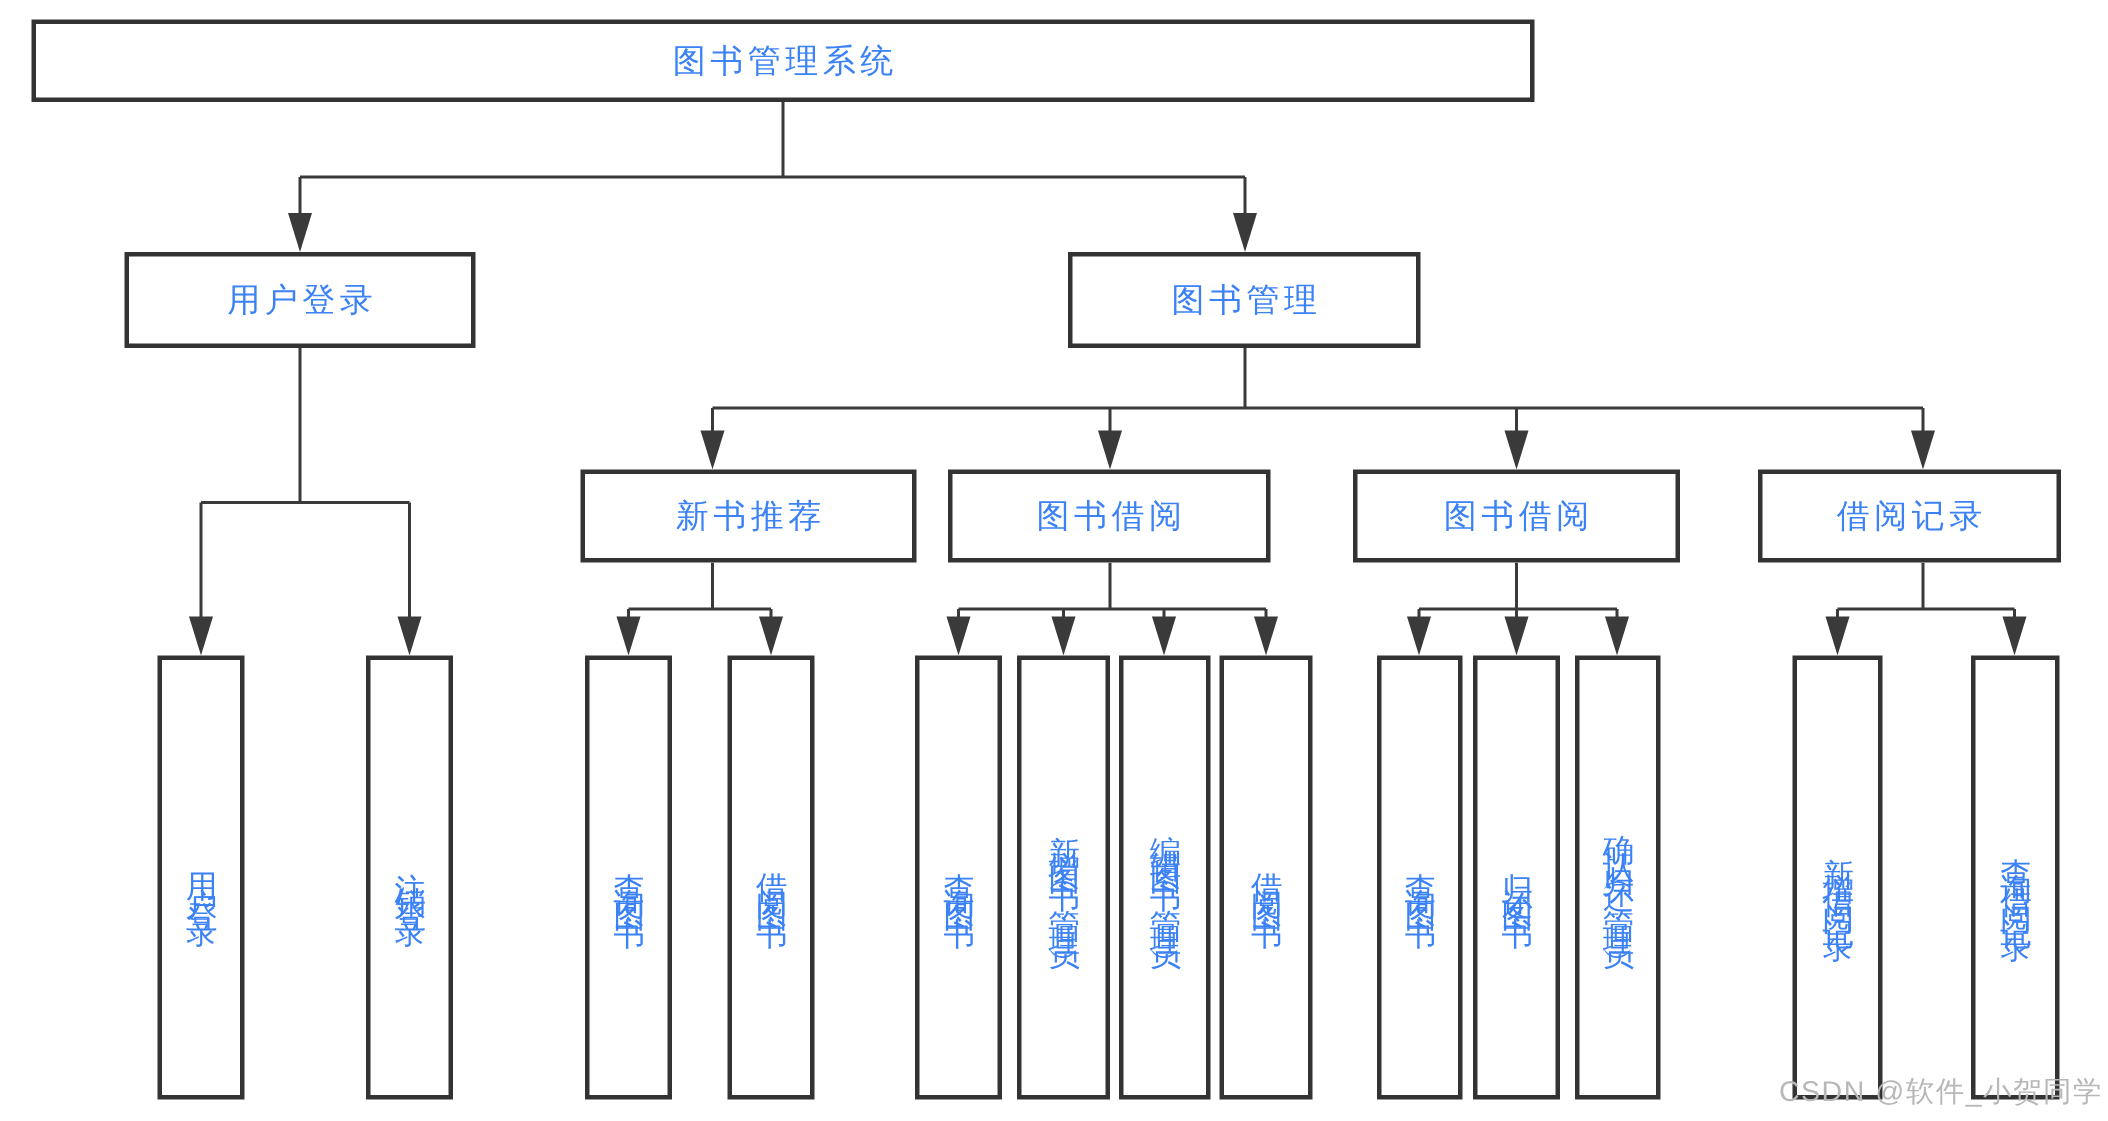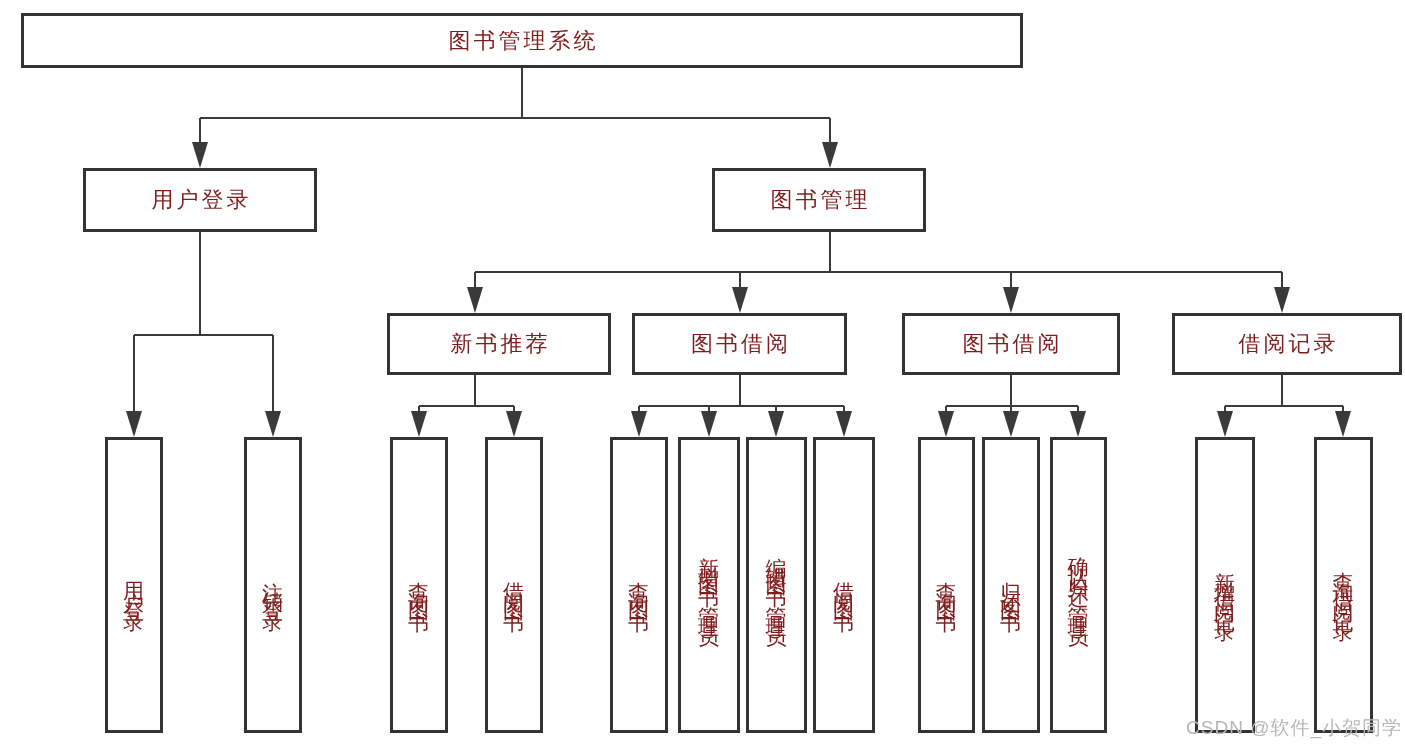--- a/index.html
+++ b/index.html
@@ -6,21 +6,21 @@
   .stage {
     position:relative; width:1405px; height:747px;
     background:#ffffff; font-family:"Liberation Sans", sans-serif;
     overflow:hidden;
   }
   svg.connectors { position:absolute; left:0; top:0; z-index:1; }
   svg.connectors path { stroke:#3a3a3a; stroke-width:2; fill:none; }
   svg.connectors polygon { fill:#3a3a3a; }
   .box {
     position:absolute; box-sizing:border-box; z-index:2;
-    border:3px solid #333333; background:#ffffff; color:#7f1d1d;
+    border:3px solid #333333; background:#ffffff; color:#3b82f6;
     display:flex; align-items:center; justify-content:center;
   }
   .hbox span { font-size:22px; letter-spacing:3px; text-indent:3px; white-space:nowrap; }
   .leaf span {
     display:block;
     writing-mode:vertical-rl; text-orientation:mixed;
     font-size:21px; line-height:1; letter-spacing:10px;
   }
   .watermark {
     position:absolute; right:3px; bottom:6px; z-index:5;
@@ -69,34 +69,34 @@
     <polygon points="1335,411 1351,411 1343,437"></polygon>
   </svg>
 
   <div class="box hbox" style="left:21px; top:13px; width:1002px; height:55px;">
     <span>图书管理系统</span>
   </div>
 
   <div class="box hbox" style="left:83px; top:168px; width:234px; height:64px;">
     <span>用户登录</span>
   </div>
-  <div class="box hbox" style="left:712px; top:168px; width:214px; height:64px;text-align:right;">
+  <div class="box hbox" style="left:712px; top:168px; width:235px; height:64px;text-align:right;">
     <span>图书管理</span>
   </div>
 
   <div class="box hbox" style="left:363px; top:313px; width:224px; height:62px;margin-left:24px;">
     <span>新书推荐</span>
   </div>
   <div class="box hbox" style="left:632px; top:313px; width:215px; height:62px;">
     <span>图书借阅</span>
   </div>
   <div class="box hbox" style="left:902px; top:313px; width:218px; height:62px;">
     <span>图书借阅</span>
   </div>
-  <div class="box hbox" style="left:1172px; top:313px; width:230px; height:62px;">
+  <div class="box hbox" style="left:1172px; top:313px; width:202px; height:62px;">
     <span>借阅记录</span>
   </div>
 
   <div class="box leaf" style="left:105px; top:437px; width:58px; height:296px;">
     <span>用户登录</span>
   </div>
   <div class="box leaf" style="left:244px; top:437px; width:58px; height:296px;">
     <span>注销登录</span>
   </div>
 

